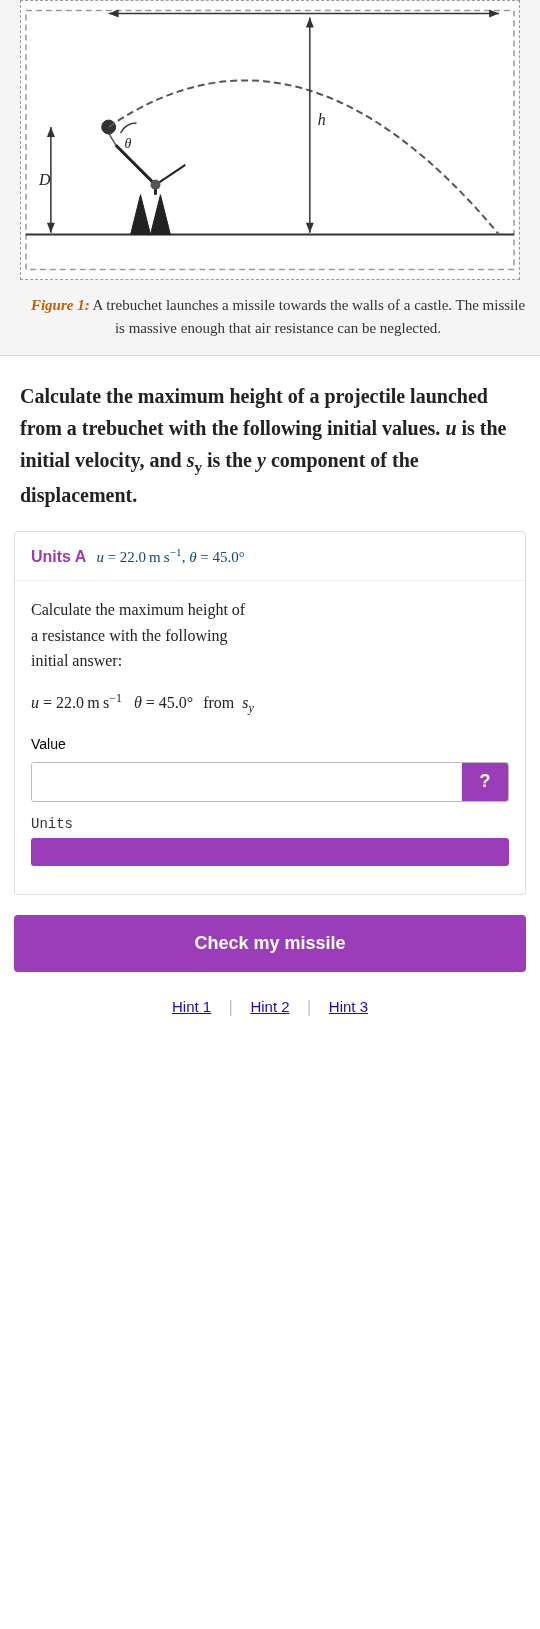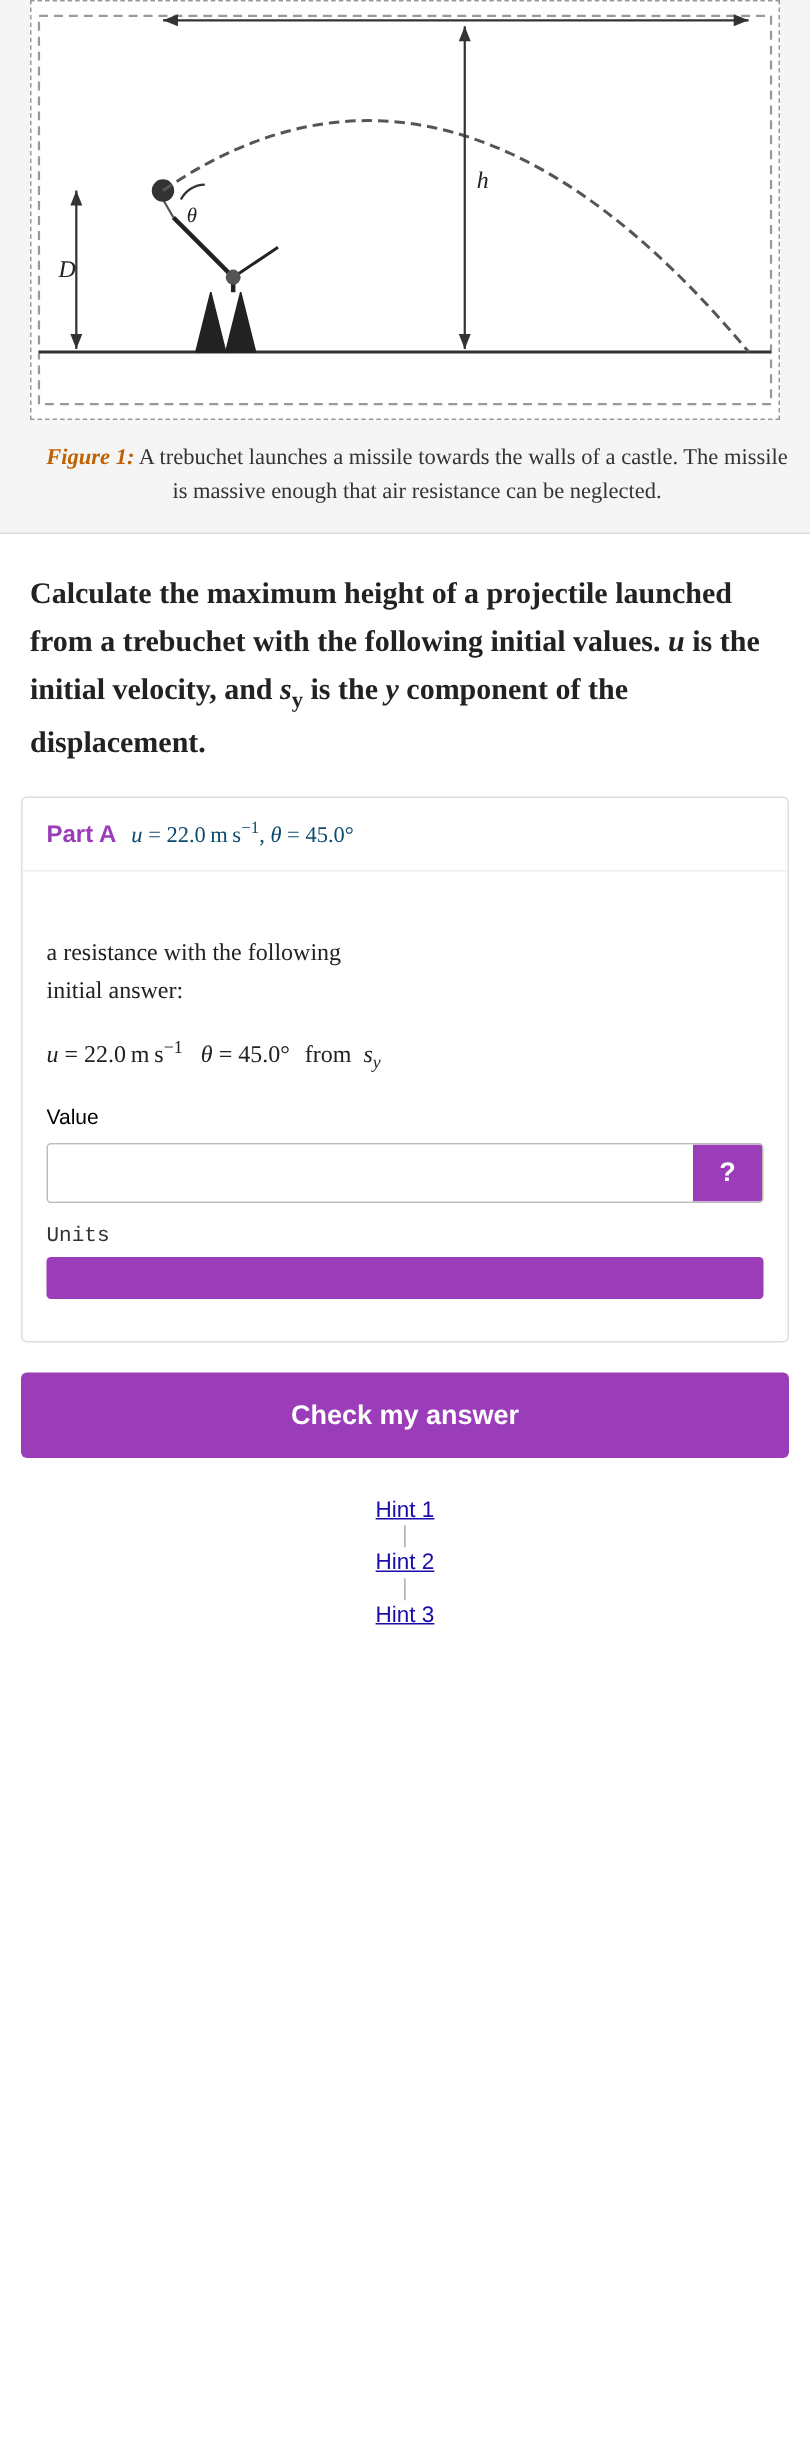--- a/index.html
+++ b/index.html
@@ -192,21 +192,20 @@
       font-family: Arial, sans-serif;
     }
 
     
     .hints-row {
       display: flex;
       align-items: center;
       justify-content: center;
       gap: 0;
       padding: 10px 0 20px 0;
-      flex-direction: column;
     }
 
     .hint-link {
       color: #1a0dab;
       text-decoration: underline;
       font-size: 15px;
       font-family: Arial, sans-serif;
       background: none;
       border: none;
       cursor: pointer;
@@ -275,30 +274,30 @@
     <span class="figure-label">Figure 1:</span><span> A trebuchet launches a missile towards the walls of a castle. The missile is massive enough that air resistance can be neglected.</span>
   </div>
 </div>
 
 <div class="question-text">
   <span>Calculate the maximum height of a projectile launched from a trebuchet with the following initial values. <span class="math-italic">u</span> is the initial velocity, and <span class="math-italic">s</span><sub>y</sub> is the <span class="math-italic">y</span> component of the displacement.</span>
 </div>
 
 <div class="part-box">
   <div class="part-header">
-    <span class="part-label">Part A</span>
+    <span class="part-label">Units A</span>
     <span class="part-equation">
       <span class="math-italic">u</span> = 22.0 m s<sup>−1</sup>, <span class="math-italic">θ</span> = 45.0°
     </span>
   </div>
 
   <div class="part-body">
     <div class="part-body-inner">
       <div class="part-description">
-        <br>
+        <span>Calculate the maximum height of</span><br>
         <span>a resistance with the following</span><br>
         <span>initial answer:</span>
       </div>
 
       <div class="equation-line">
         <span class="math-italic">u</span>
         <span>=</span>
         <span>22.0 m s<sup>−1</sup></span>
         <span>&nbsp;</span>
         <span class="math-italic">θ</span>
@@ -313,21 +312,21 @@
         <input class="value-input" type="text" value="" style="">
         <button class="question-mark-btn">?</button>
       </div>
 
       <div class="units-label">Units</div>
       <button class="units-btn"></button>
     </div>
   </div>
 </div>
 
-<button class="check-answer-btn">Check my answer</button>
+<button class="check-answer-btn">Check my missile</button>
 
 <div class="hints-row">
   <button class="hint-link">Hint 1</button>
   <span class="hint-divider">|</span>
   <button class="hint-link">Hint 2</button>
   <span class="hint-divider">|</span>
   <button class="hint-link">Hint 3</button>
 </div>
 
 </body></html>

